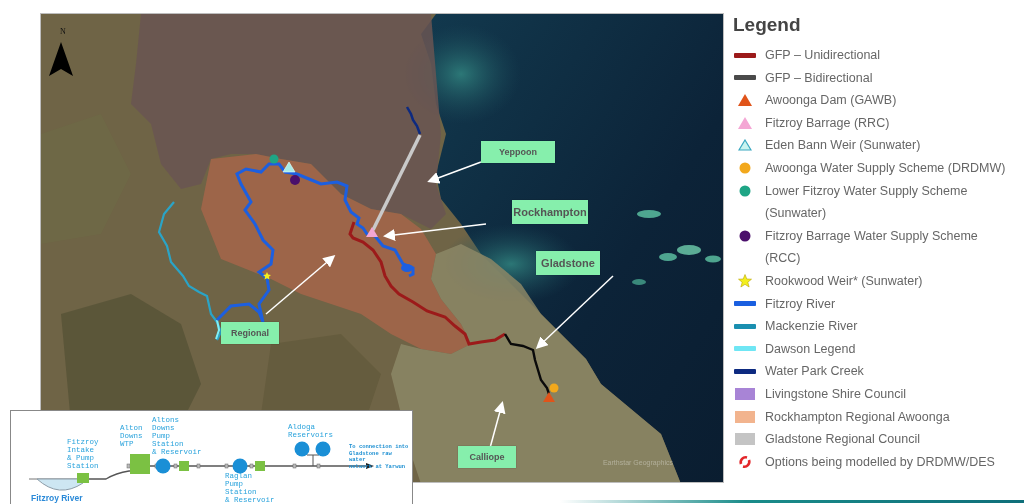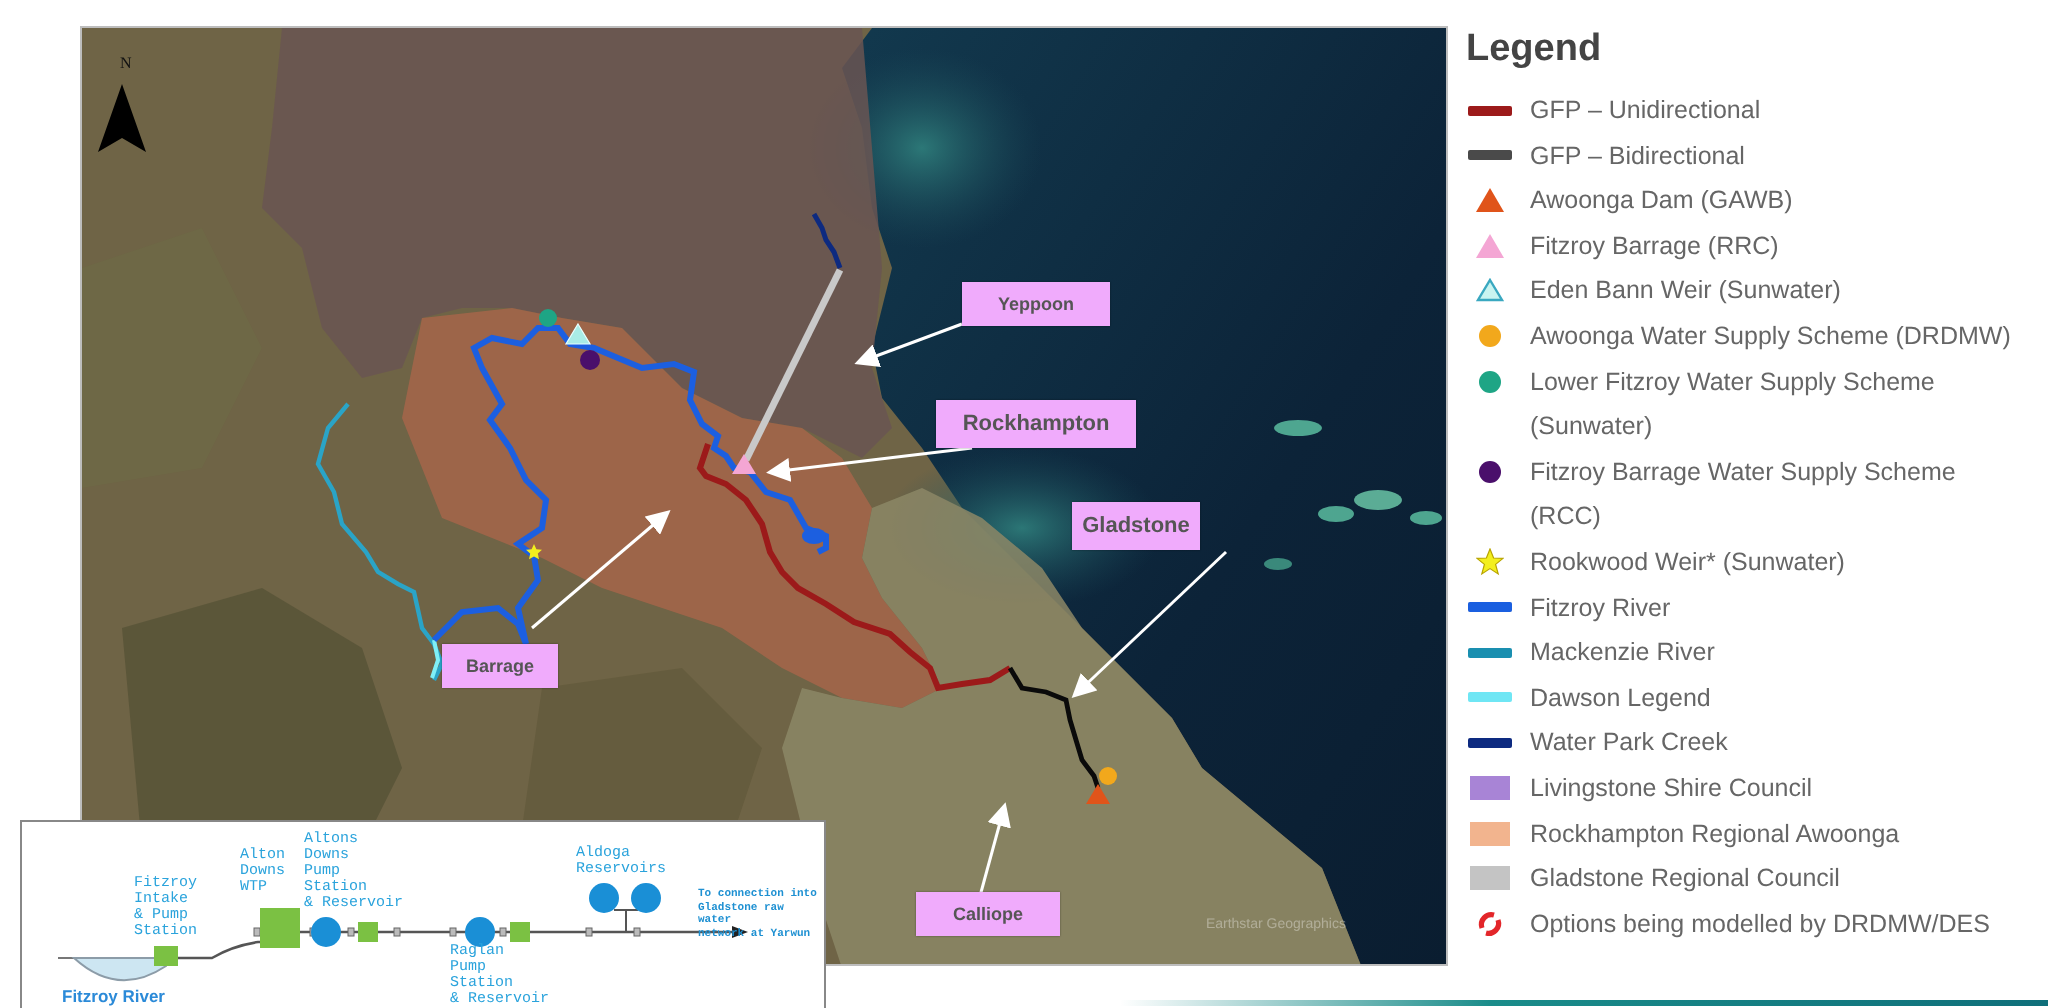--- a/index.html
+++ b/index.html
@@ -1,19 +1,19 @@
 <!DOCTYPE html>
 <html><head>
 <meta charset="utf-8">
 <style>
   html, body { margin:0; padding:0; }
   body { width:1024px; height:504px; position:relative; overflow:hidden; background:#ffffff; font-family:"Liberation Sans", sans-serif; }
   .map { position:absolute; left:40px; top:13px; width:684px; height:470px; overflow:hidden; border:1px solid #bdbdbd; box-sizing:border-box; }
   .map svg { position:absolute; left:0; top:0; }
-  .callout { position:absolute; background:#f0abfc; color:#555; font-weight:bold; font-size:9px; text-align:center; line-height:22px; height:22px; box-shadow:0 0 1px rgba(0,0,0,0.4); }
+  .callout { position:absolute; background:#86efac; color:#555; font-weight:bold; font-size:9px; text-align:center; line-height:22px; height:22px; box-shadow:0 0 1px rgba(0,0,0,0.4); }
   .callout.big { font-size:11px; height:24px; line-height:24px; }
   .attrib { position:absolute; right:50px; bottom:16px; font-size:7px; color:rgba(255,255,255,0.35); }
   .legend { position:absolute; left:733px; top:14px; width:290px; }
   .legend-title { font-size:19px; font-weight:bold; color:#444; margin:0 0 10px 0; height:20px; }
   .legend-item { position:relative; padding-left:32px; font-size:12.5px; color:#666; line-height:22.6px; }
   .legend-item .sym { position:absolute; left:0; top:0; width:24px; height:22px; display:flex; align-items:center; justify-content:center; }
   .bar { width:22px; height:5px; border-radius:1px; }
   .sq { width:20px; height:12px; }
   .inset { position:absolute; left:10px; top:410px; width:403px; height:94px; background:#ffffff; border:1px solid #888; border-bottom:none; box-sizing:border-box; }
   .inset .lbl { position:absolute; color:#2aa3dc; font-size:7.5px; text-align:left; line-height:8px; font-family:Liberation Mono, monospace; }
@@ -88,24 +88,24 @@
     <path d="M440,148 L389,167" stroke="#ffffff" stroke-width="1.5" marker-end="url(#arrowW)"></path>
     <path d="M445,210 L345,222" stroke="#ffffff" stroke-width="1.5" marker-end="url(#arrowW)"></path>
     <path d="M572,262 L497,333" stroke="#ffffff" stroke-width="1.5" marker-end="url(#arrowW)"></path>
     <path d="M225,300 L292,243" stroke="#ffffff" stroke-width="1.5" marker-end="url(#arrowW)"></path>
     <path d="M446,445 L461,390" stroke="#ffffff" stroke-width="1.5" marker-end="url(#arrowW)"></path>
 
     <text x="19" y="20" font-size="8" fill="#111" font-family="Liberation Serif, serif">N</text>
     <path d="M20,28 L32,62 L20,55 L8,62 Z" fill="#000000"></path>
   </svg>
   <div class="callout" style="left:440px;top:127px;width:74px;">Yeppoon</div>
-  <div class="callout big" style="left:427px;top:186px;width:100px;">Rockhampton</div>
+  <div class="callout big" style="left:471px;top:186px;width:76px;">Rockhampton</div>
   <div class="callout big" style="left:495px;top:237px;width:64px;">Gladstone</div>
-  <div class="callout" style="left:180px;top:308px;width:58px;">Barrage</div>
-  <div class="callout" style="left:417px;top:432px;width:72px;">Calliope</div>
+  <div class="callout" style="left:180px;top:308px;width:58px;">Regional</div>
+  <div class="callout" style="left:417px;top:432px;width:58px;">Calliope</div>
   <div class="attrib">Earthstar Geographics</div>
 </div>
 
 <div class="legend">
   <div class="legend-title">Legend</div>
 
   <div class="legend-item">
     <span class="sym">
         <span class="bar" style="background:#9c1a1a"></span>
       </span>

